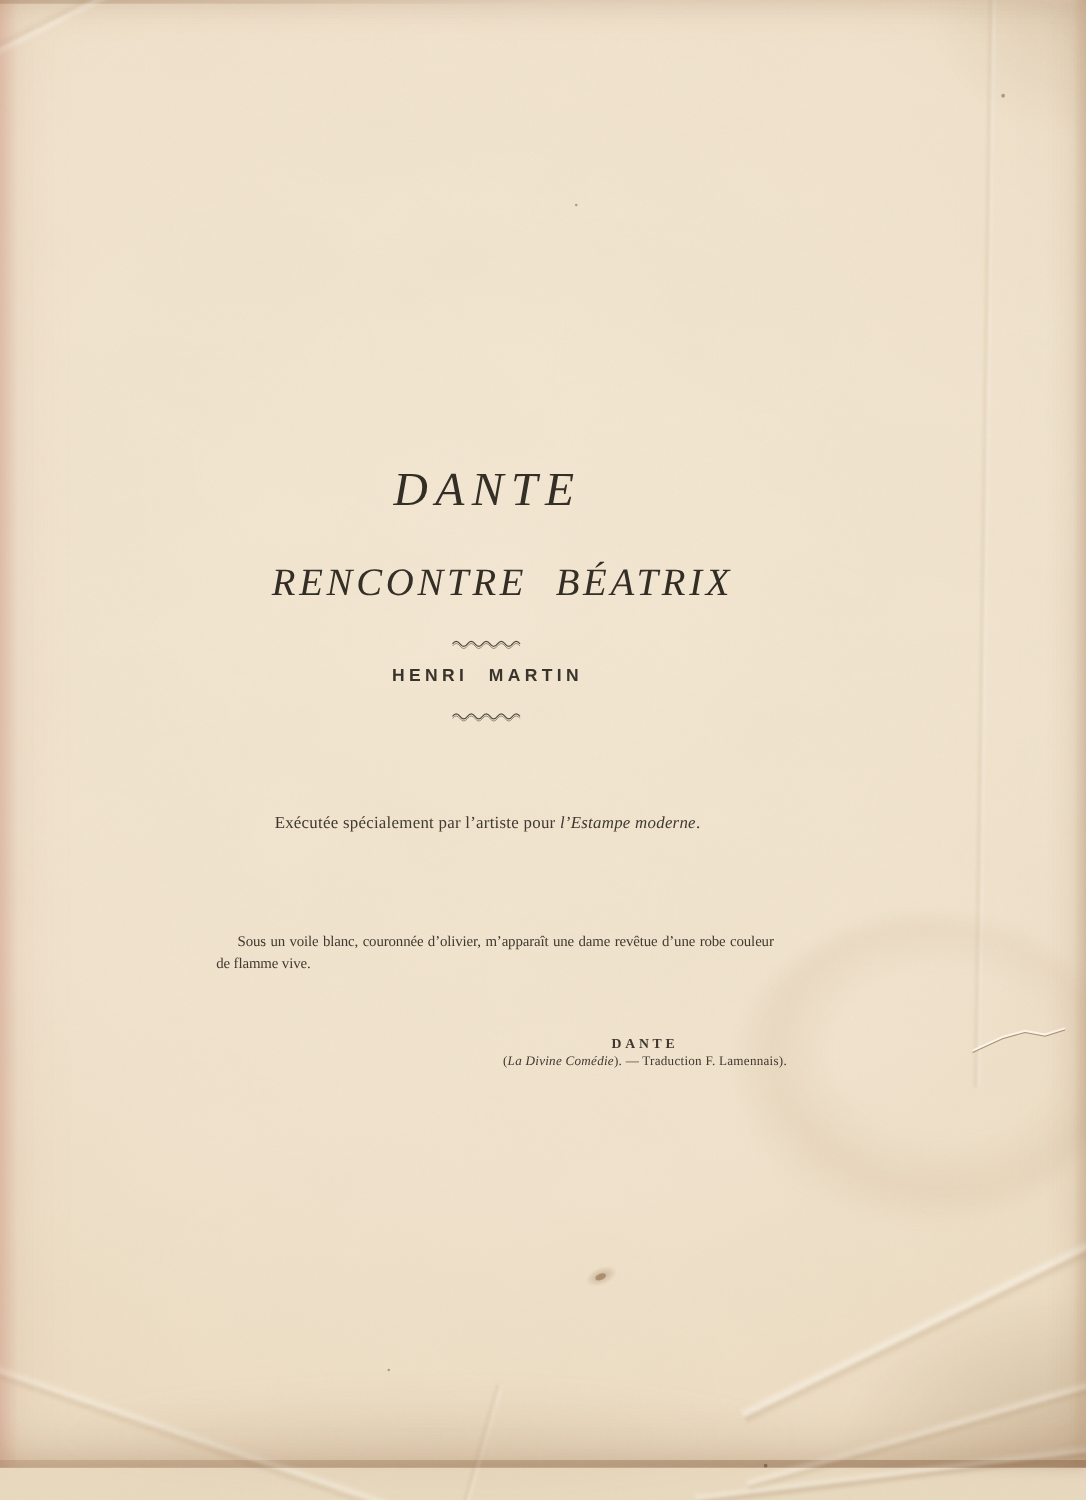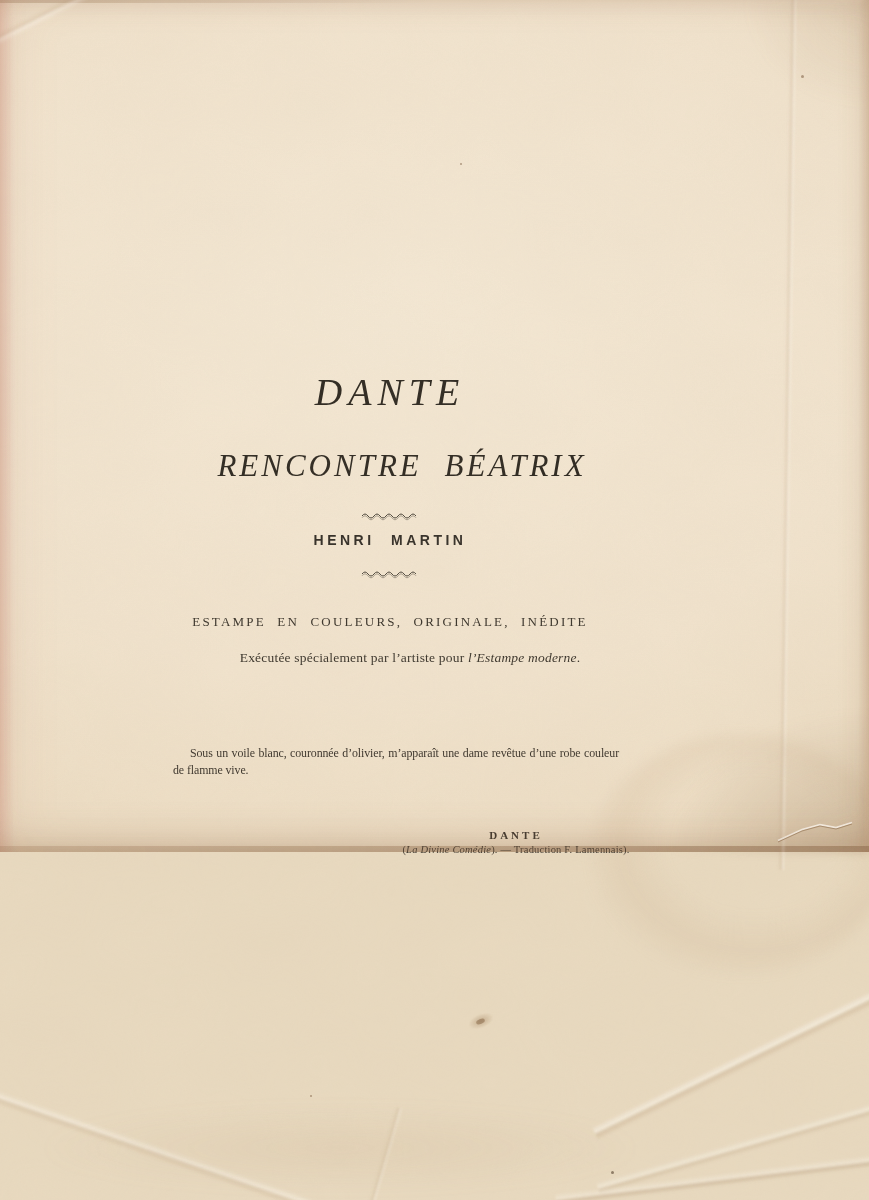--- a/index.html
+++ b/index.html
@@ -7,21 +7,21 @@
     padding: 0;
     width: 869px;
     height: 1200px;
     overflow: hidden;
     background: #e9dac0;
   }
 
   .page {
     position: relative;
     width: 869px;
-    height: 852px;
+    height: 1174px;
     background:
       radial-gradient(130% 95% at 45% 38%, #f4e8d4 0%, #f1e3cd 45%, #ecdcc2 72%, #e5d1b2 100%);
     font-family: "Liberation Serif", serif;
     color: #38322a;
   }
 
   .page::after {
     content: "";
     position: absolute;
     inset: 0;
@@ -130,21 +130,20 @@
     font-size: 13px;
     letter-spacing: 2.2px;
     word-spacing: 6px;
     color: #3a342b;
   }
   .dedication {
     top: 650px;
     font-size: 13.5px;
     letter-spacing: .2px;
     color: #3a342b;
-    padding-left: 20px;
   }
   .dedication i { font-style: italic; }
 
   .quote {
     position: absolute;
     left: 157px;
     top: 729px;
     width: 478px;
     z-index: 10;
     font-size: 11.9px;
@@ -221,21 +220,20 @@
 
   <div class="tblock artist">HENRI MARTIN</div>
 
   <div class="tblock orn orn-bottom">
     <svg width="60" height="11">
       <path d="M2,5 q3,-4 6,0 t6,0 t6,0 t6,0 t6,0 t6,0 t6,0 t6,0 t6,0" fill="none" stroke="#4d463b" stroke-width="1"></path>
       <path d="M2,6.8 q3,-4 6,0 t6,0 t6,0 t6,0 t6,0 t6,0 t6,0 t6,0 t6,0" fill="none" stroke="#4d463b" stroke-width=".7" opacity=".65"></path>
     </svg>
   </div>
 
-  <div class="tblock edition">ESTAMPE EN COULEURS, ORIGINALE, INÉDITE</div>
 
   <div class="tblock dedication">
     <span>Exécutée spécialement par l’artiste pour </span><i>l’Estampe moderne</i><span>.</span>
   </div>
 
   <div class="quote">
     <p>Sous un voile blanc, couronnée d’olivier, m’apparaît une dame revêtue d’une robe couleur de flamme vive.</p>
   </div>
 
   <div class="attrib">

